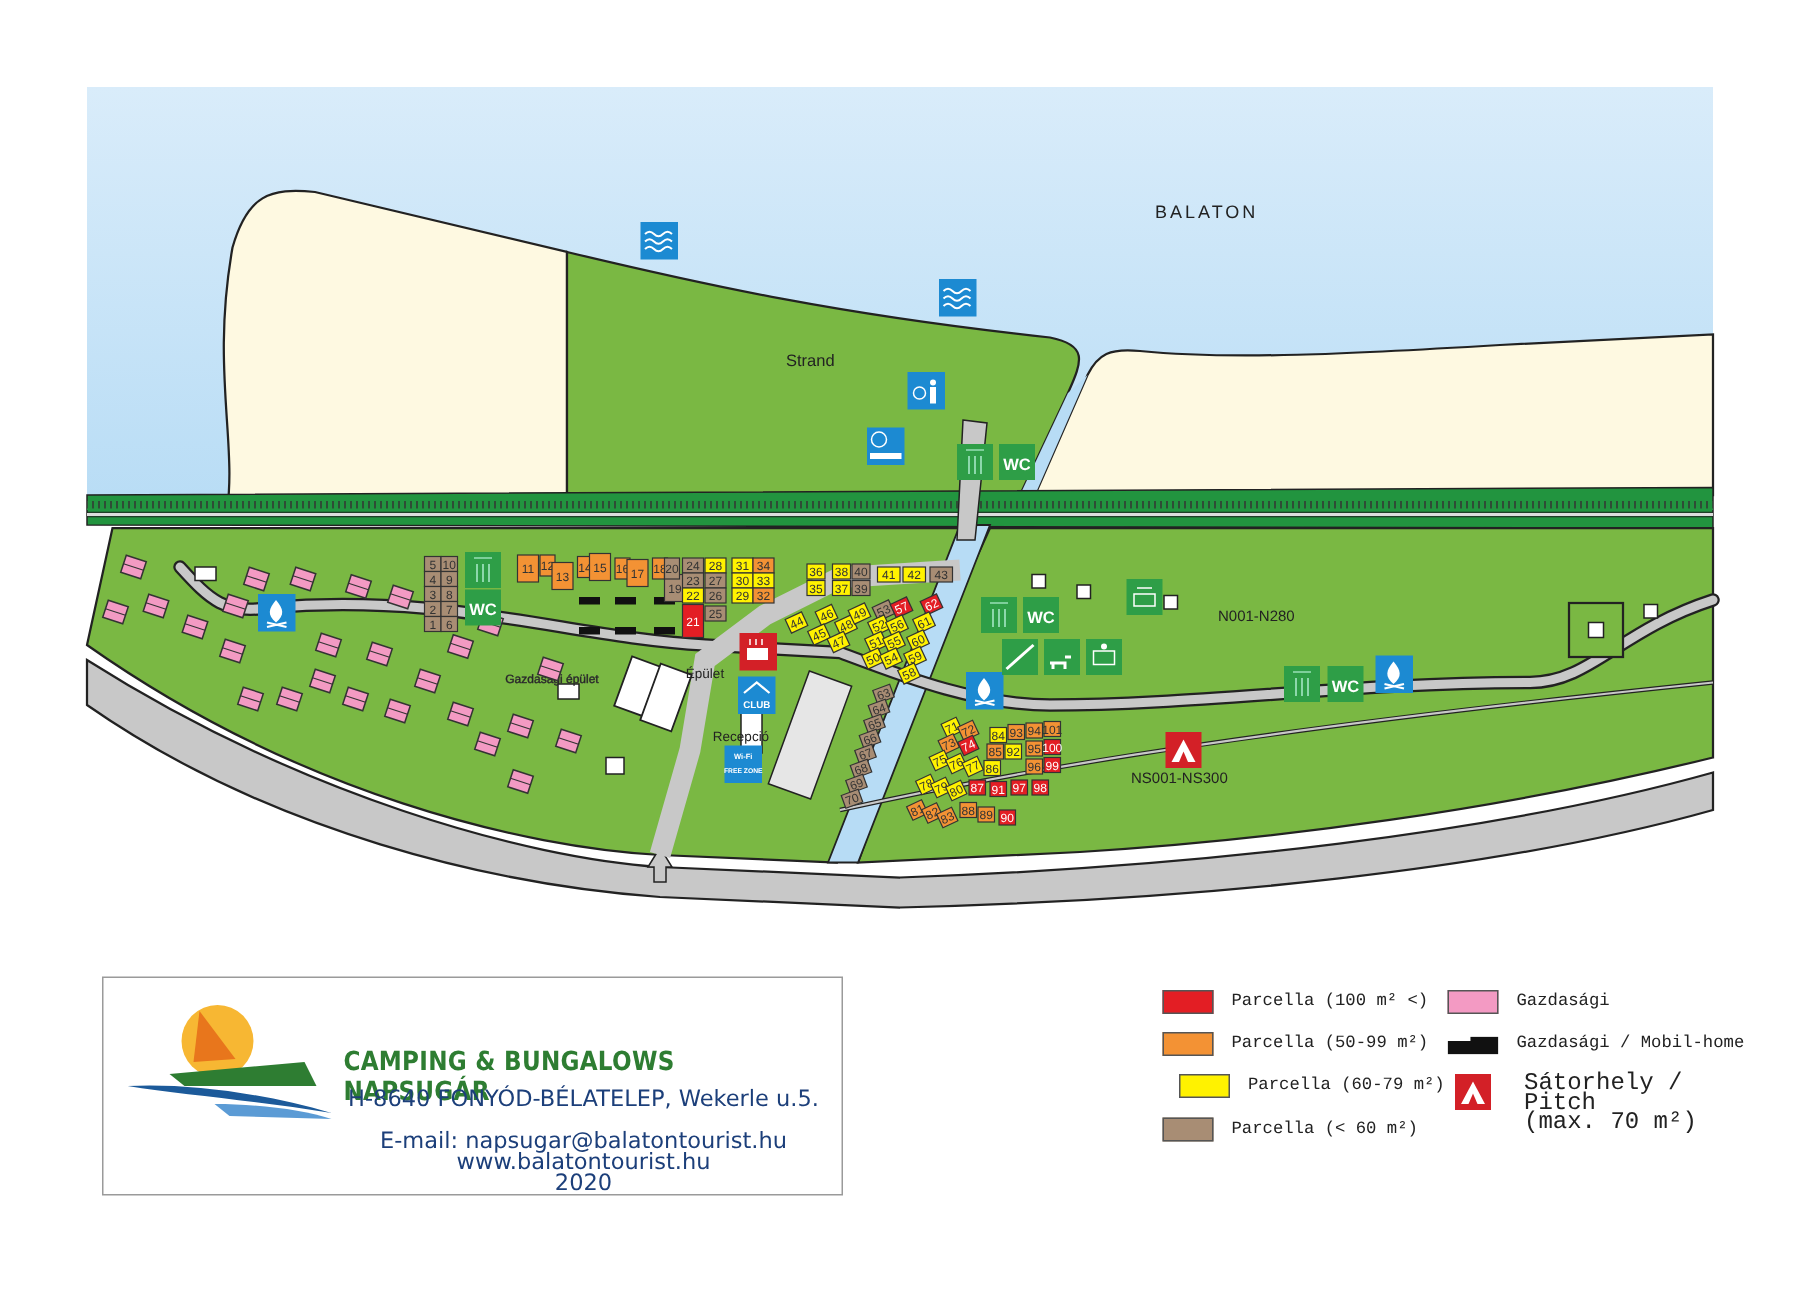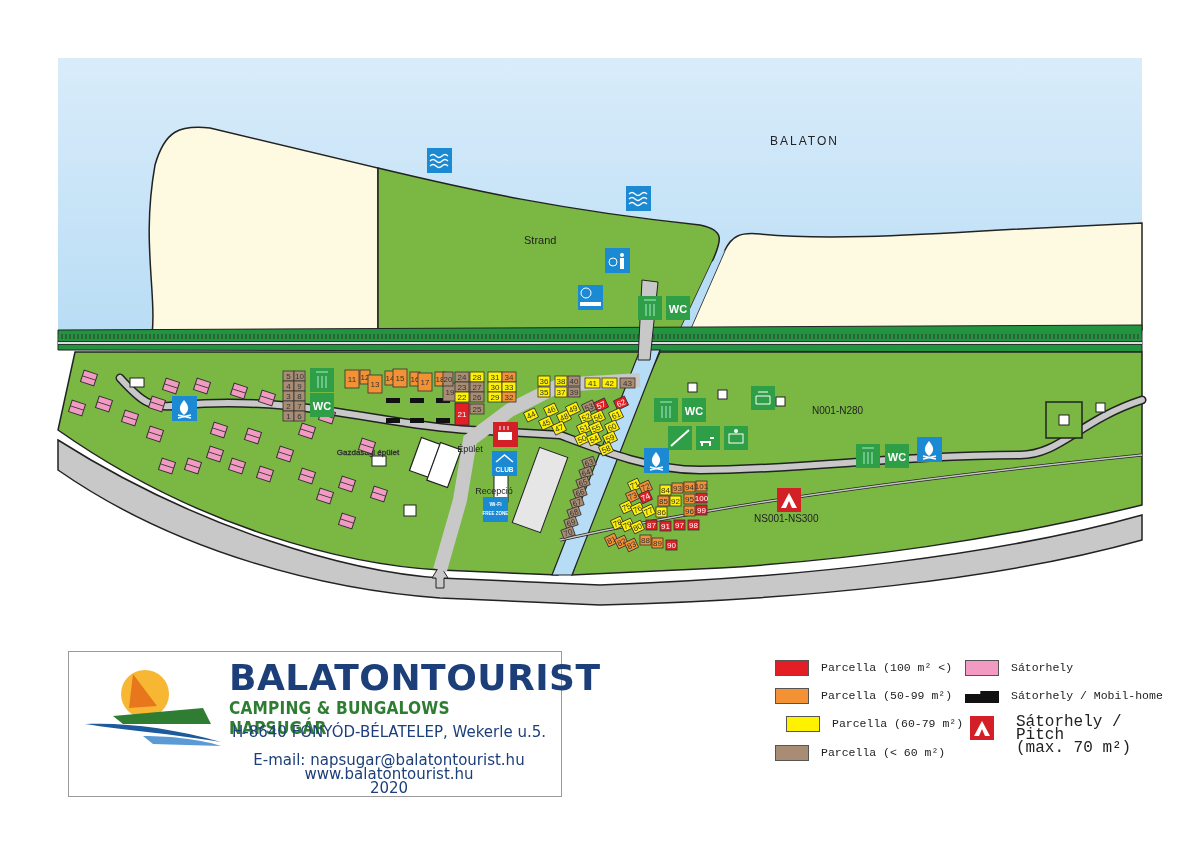--- a/index.html
+++ b/index.html
@@ -727,21 +727,20 @@
 </svg>
 
 <div class="infobox">
   <svg class="logo" viewBox="0 0 140 80">
     <circle cx="62" cy="28" r="24" fill="#f7b733"></circle>
     <path d="M50,8 L74,40 L46,42 Z" fill="#e8761c"></path>
     <path d="M30,50 L120,42 L128,58 L40,58 Z" fill="#2e7d32"></path>
     <path d="M2,58 C40,56 90,62 138,76 C90,68 40,64 2,58 Z" fill="#1c5a9a"></path>
     <path d="M60,70 C90,70 120,74 138,80 L70,78 Z" fill="#5b9bd5"></path>
   </svg>
-  <div class="brand">BALATONTOURIST</div>
   <div class="sub">CAMPING &amp; BUNGALOWS NAPSUGÁR</div>
   <div class="addr" style="top:73px">H-8640 FONYÓD-BÉLATELEP, Wekerle u.5.</div>
   <div class="addr" style="top:115px">www.balatontourist.hu</div>
   <div class="addr" style="top:101px">E-mail: napsugar@balatontourist.hu</div>
   <div class="addr" style="top:129px">2020</div>
 </div>
 
 <div class="legend">
   <div class="lg-item" style="left:0;top:0">
     <span class="sw" style="background:#e31e24"></span>
@@ -754,25 +753,25 @@
   <div class="lg-item" style="left:11px;top:56px">
     <span class="sw" style="background:#fff200"></span>
     <span class="lg-txt">Parcella (60-79 m²)</span>
   </div>
   <div class="lg-item" style="left:0;top:85px">
     <span class="sw" style="background:#a88d74"></span>
     <span class="lg-txt">Parcella (&lt; 60 m²)</span>
   </div>
   <div class="lg-item" style="left:190px;top:0">
     <span class="sw" style="background:#f39ac3"></span>
-    <span class="lg-txt">Sátorhely</span>
+    <span class="lg-txt">Gazdasági</span>
   </div>
   <div class="lg-item" style="left:190px;top:28px">
     <span class="sw" style="background:#111;border:none;height:12px;margin-top:3px;clip-path:polygon(0 25%,45% 25%,45% 0,100% 0,100% 100%,0 100%)"></span>
-    <span class="lg-txt">Sátorhely / Mobil-home</span>
+    <span class="lg-txt">Gazdasági / Mobil-home</span>
   </div>
   <div class="lg-item" style="left:190px;top:56px">
     <span class="sw" style="width:24px;height:24px;margin:0 22px 0 5px;border:none;background:#d32027;position:relative">
       <svg width="24" height="24" viewBox="0 0 24 24">
           <path d="M4,20 L12,5 L20,20 Z" fill="#fff"></path>
           <path d="M9,20 L12,13 L15,20Z" fill="#d32027"></path>
         </svg>
     </span>
     <span class="lg-txt" style="font-size:16px;line-height:13px">
       <span>Sátorhely / Pitch</span><br>

